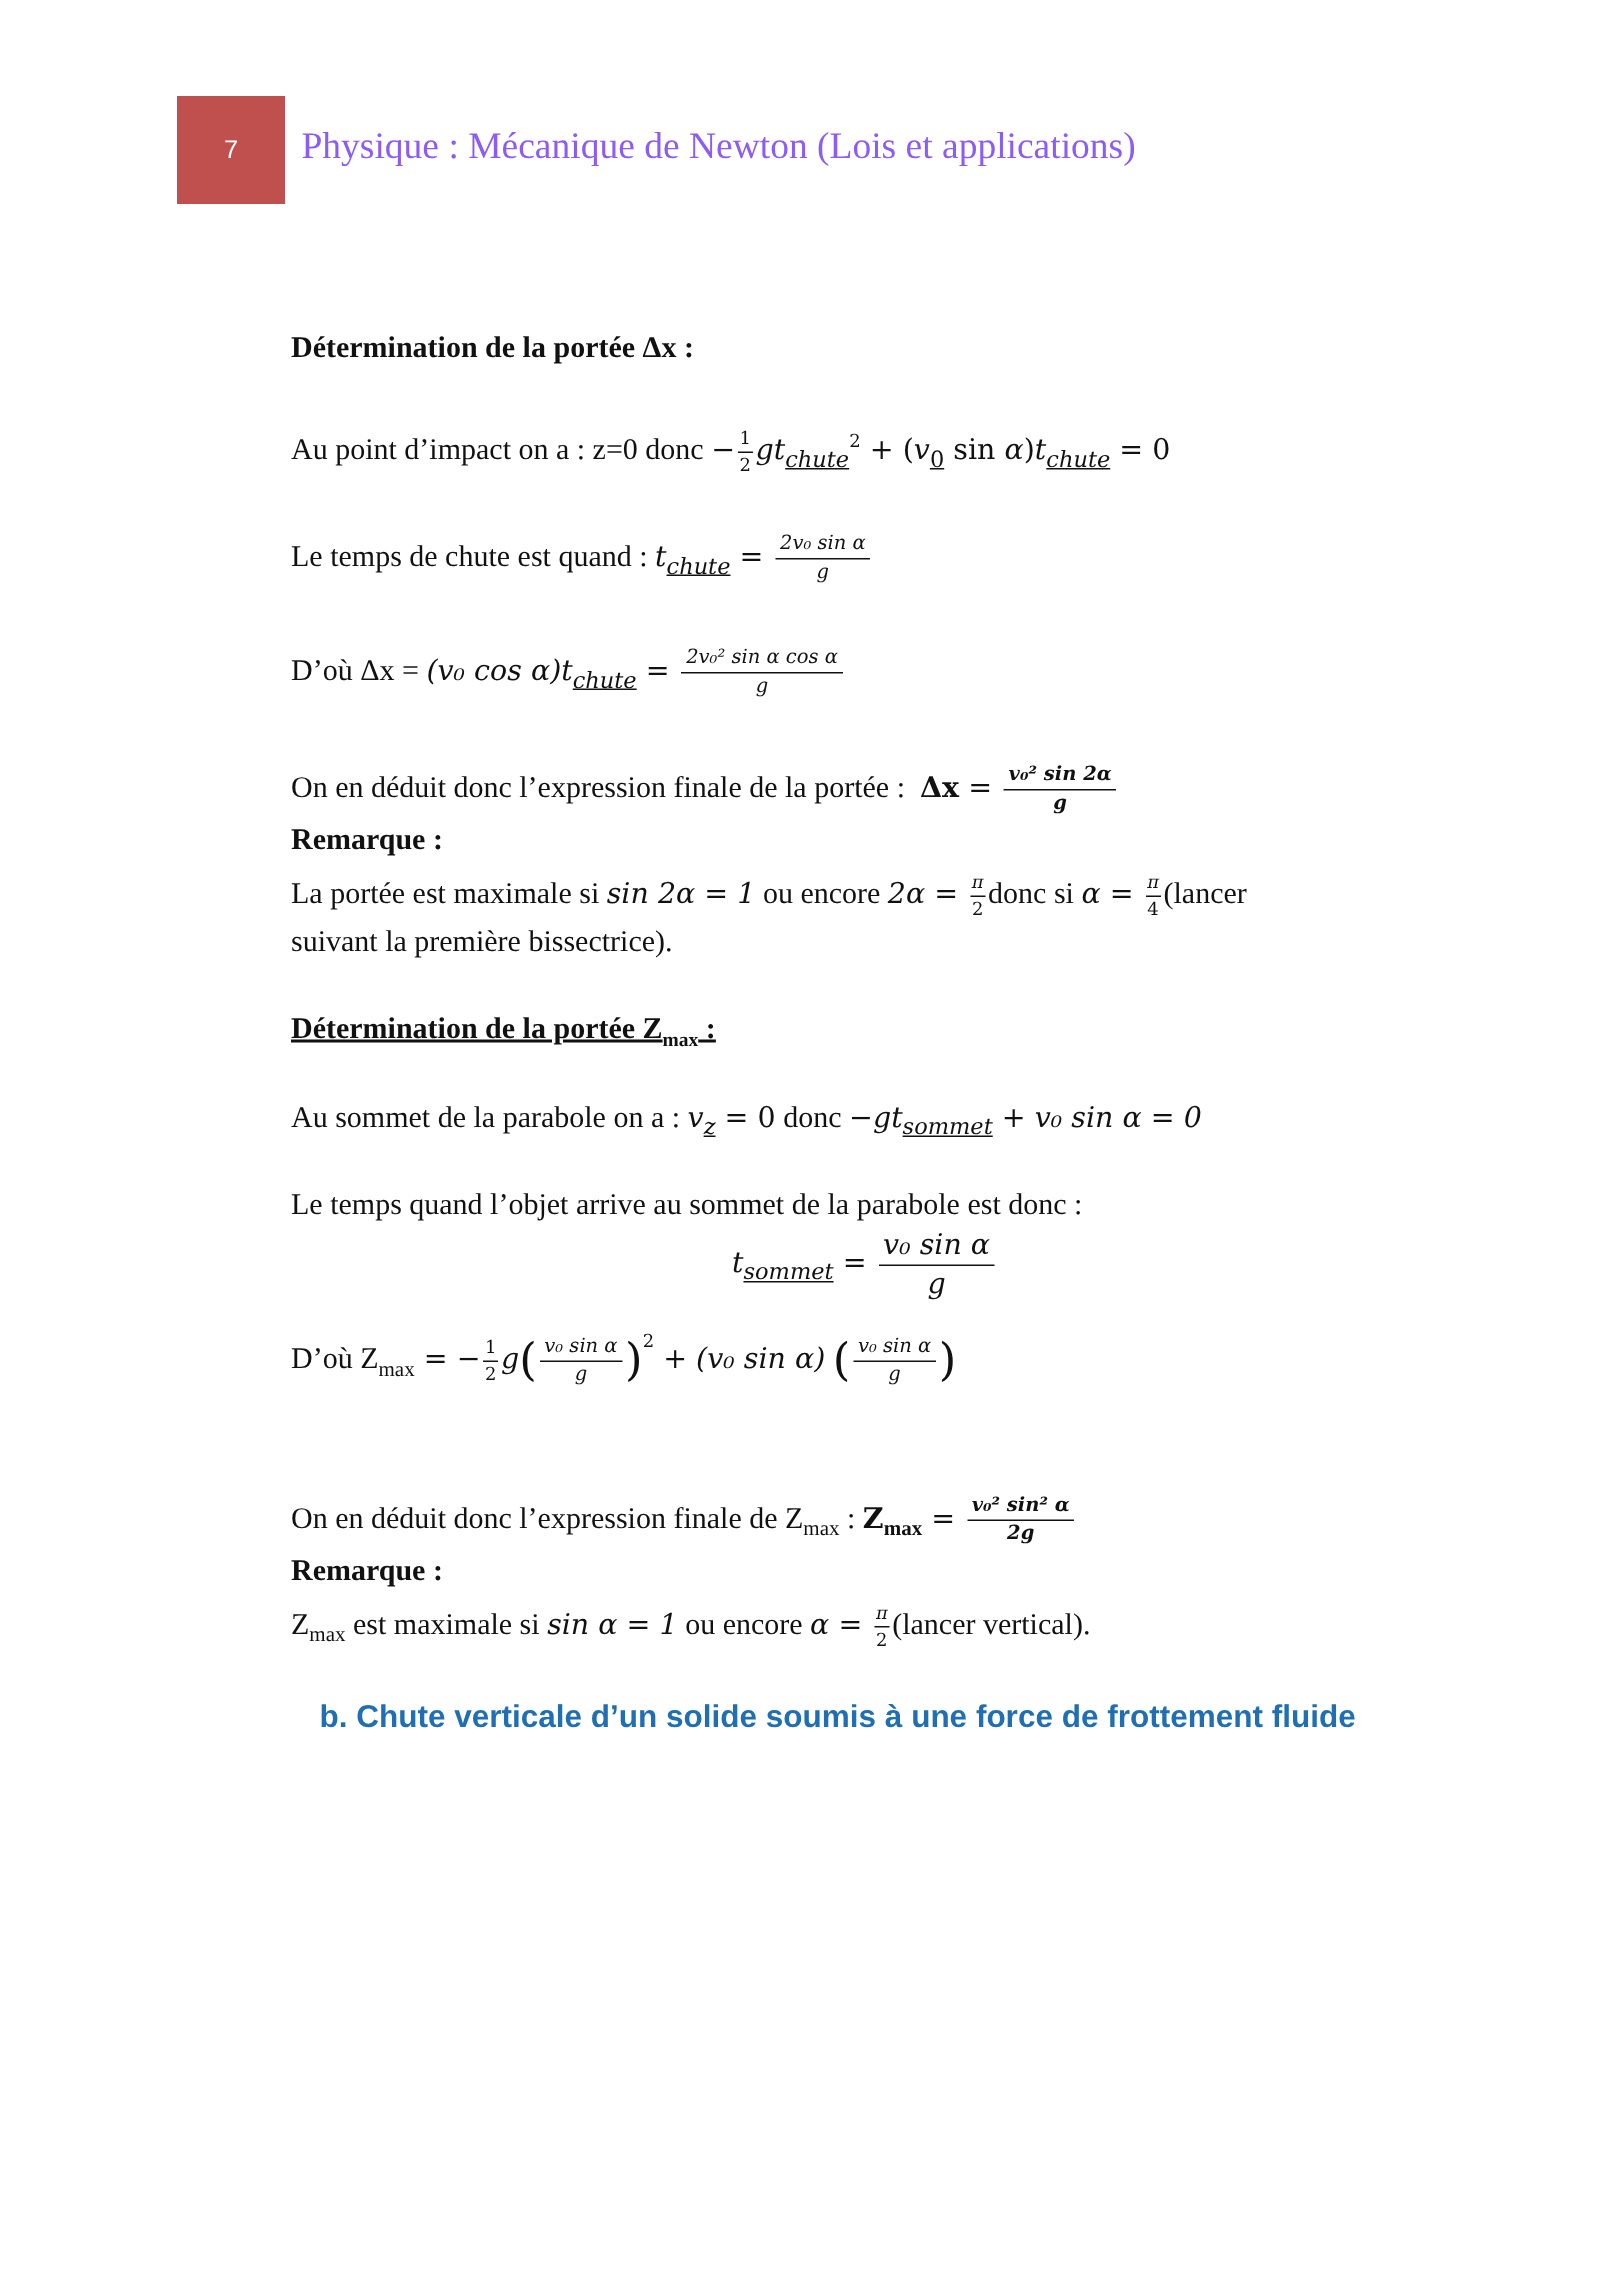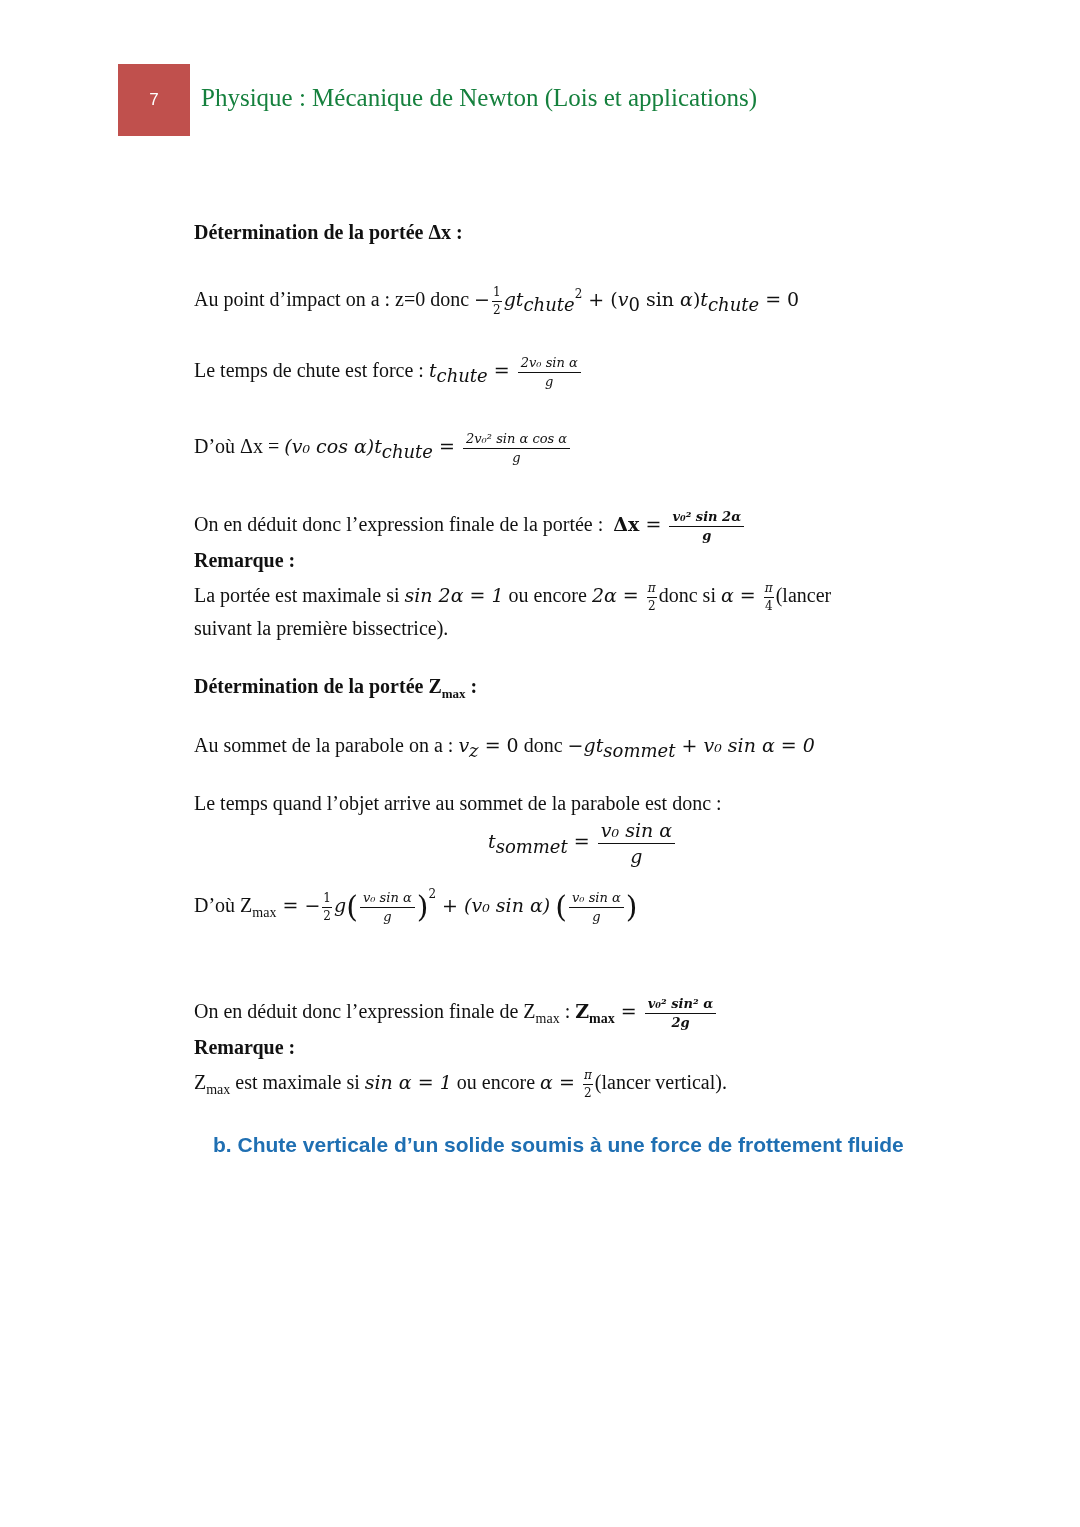--- a/index.html
+++ b/index.html
@@ -1,26 +1,26 @@
 <!DOCTYPE html>
 <html><head>
 <meta charset="utf-8">
 <style>
   html, body { margin:0; padding:0; background:#ffffff; }
   body { width:1080px; height:1527px; position:relative; overflow:hidden;
          font-family:"Liberation Serif", "DejaVu Serif", serif; color:#111; }
   .page-num { position:absolute; left:118px; top:64px; width:72px; height:72px;
               background:#c0504d; color:#fff; display:flex; align-items:center; justify-content:center;
               font-family:"Liberation Sans", sans-serif; font-size:17px; }
-  .header-title { position:absolute; left:201px; top:84px; font-size:25px; color:#15803d; white-space:nowrap; }
+  .header-title { position:absolute; left:201px; top:84px; font-size:25px; color:#8b5cf6; white-space:nowrap; }
   .line { position:absolute; left:194px; font-size:20px; white-space:nowrap; line-height:1; }
   .bold { font-weight:bold; }
   .m { font-family:"DejaVu Serif", serif; font-style:italic; font-size:19px; }
   .mu { font-family:"DejaVu Serif", serif; font-style:normal; font-size:19px; }
-  sub.s { font-size:18px; font-style:italic; vertical-align:-5px; font-family:"DejaVu Serif", serif; }
+  sub.s { font-size:15px; font-style:italic; vertical-align:-5px; font-family:"DejaVu Serif", serif;text-decoration:underline; }
   sup.p { font-size:12px; vertical-align:8px; font-family:"DejaVu Serif", serif; font-style:normal; }
   .frac { display:inline-flex; flex-direction:column; align-items:center; vertical-align:middle; margin:0 2px; }
   .frac .num { border-bottom:1.3px solid #111; padding:0 3px 2px; font-size:13px; line-height:1.1; }
   .frac .den { padding-top:2px; font-size:13px; line-height:1.1; }
   .frac.big .num, .frac.big .den { font-size:19px; }
   .frac.tiny .num, .frac.tiny .den { font-size:12px; padding-left:1px; padding-right:1px; }
   .paren { font-size:30px; font-family:"DejaVu Serif", serif; vertical-align:middle; font-style:normal; }
   .blue-heading { position:absolute; left:213px; top:1133px; font-size:21px; font-weight:bold;
                   color:#1f6fb2; white-space:nowrap; font-family:"Liberation Sans", sans-serif; }
   .center-line { position:absolute; left:488px; top:820px; font-size:20px; white-space:nowrap;text-align:right; }
@@ -37,21 +37,21 @@
 
 <div class="line" style="top:286px;">
   <span>Au point d’impact on  a :  z=0 donc</span>
   <span class="mu">−</span><span class="frac tiny">
       <span class="num mu">1</span>
       <span class="den mu">2</span>
     </span><span class="m">g</span><span class="m">t</span><sub class="s">chute</sub><sup class="p">2</sup><span class="mu"> + (</span><span class="m">v</span><sub class="s" style="font-style:normal">0</sub><span class="mu"> sin </span><span class="m">α</span><span class="mu">)</span><span class="m">t</span><sub class="s">chute</sub><span class="mu"> = 0</span>
 </div>
 
 <div class="line" style="top:356px;">
-  <span>Le temps de chute est force :</span>
+  <span>Le temps de chute est quand :</span>
   <span class="m">t</span><sub class="s">chute</sub><span class="mu"> = </span><span class="frac">
       <span class="num m">2v₀ sin α</span>
       <span class="den m">g</span>
     </span>
 </div>
 
 <div class="line" style="top:432px;">
   <span>D’où   Δx  =</span>
   <span class="m">(v₀ cos α)</span><span class="m">t</span><sub class="s">chute</sub><span class="mu"> = </span><span class="frac">
       <span class="num m">2v₀² sin α cos α</span>
@@ -73,21 +73,21 @@
   <span>La portée est maximale si </span><span class="m">sin 2α = 1</span><span>  ou encore </span><span class="m">2α = </span><span class="frac tiny">
       <span class="num m">π</span>
       <span class="den mu">2</span>
     </span><span>donc si  </span><span class="m">α = </span><span class="frac tiny">
       <span class="num m">π</span>
       <span class="den mu">4</span>
     </span><span>(lancer</span>
 </div>
 <div class="line" style="top:618px;">suivant la première bissectrice).</div>
 
-<div class="line bold" style="top:676px;">
+<div class="line bold" style="top:676px;text-decoration:underline;">
   <span>Détermination de la portée Z</span><sub style="font-size:13px;">max</sub><span> :</span>
 </div>
 
 <div class="line" style="top:735px;">
   <span>Au sommet de la parabole on  a :</span>
   <span class="m">v</span><sub class="s">z</sub><span class="mu"> = 0</span><span>  donc </span><span class="m">−g</span><span class="m">t</span><sub class="s">sommet</sub><span class="m"> + v₀ sin α = 0</span>
 </div>
 
 <div class="line" style="top:793px;">Le temps quand l’objet arrive au sommet de la parabole  est donc :</div>
 <div class="center-line">

